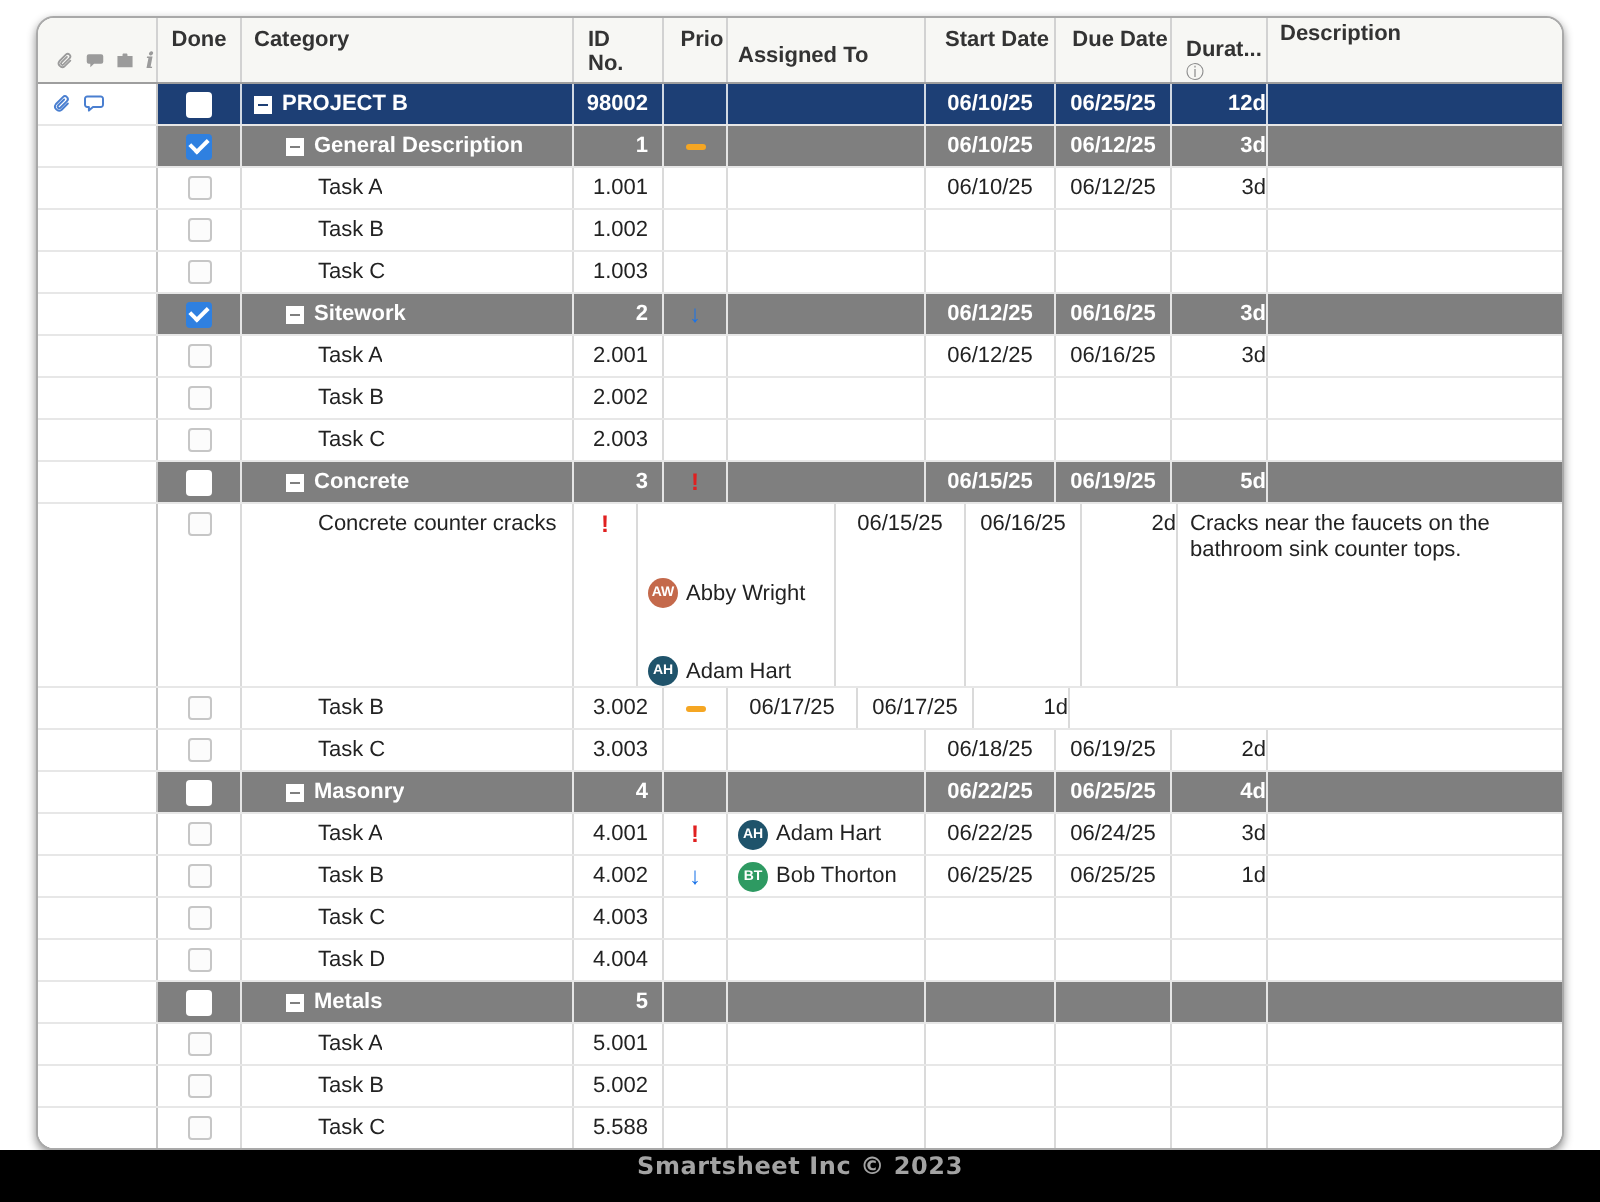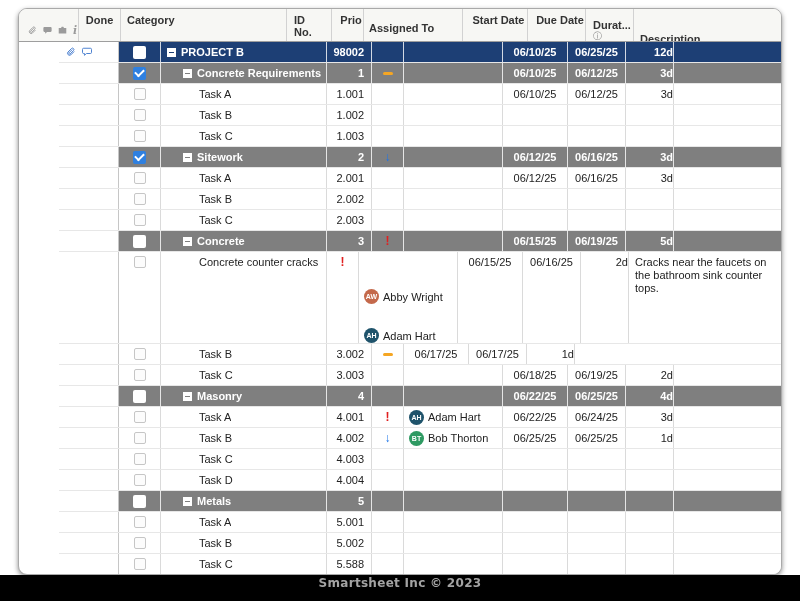--- a/index.html
+++ b/index.html
@@ -10,30 +10,30 @@
   .card{position:absolute;left:18px;top:8px;width:764px;height:567px;background:#fff;
         border:1px solid #a9a9a9;border-radius:9px;overflow:hidden;
         box-shadow:0 2px 5px rgba(0,0,0,.45);box-sizing:border-box;}
 
   
   .grid-header{display:flex;height:33px;background:#f7f7f4;border-bottom:1px solid #9e9e9e;box-sizing:border-box;}
   .hcell{display:flex;align-items:flex-start;padding-top:5px;padding-left:7px;box-sizing:border-box;
          font-size:11px;font-weight:bold;color:#333;border-right:1px solid #d2d2d2;flex-shrink:0;overflow:hidden;}
   .hcell.c-done{justify-content:center;padding-left:0;}
   .hcell.c-actions{align-items:flex-end;padding-bottom:5px;padding-left:8px;gap:4px;color:#9b9b9b;}
-  .hcell.c-desc{border-right:none;margin-top:22px;}
+  .hcell.c-desc{border-right:none;}
   .h-two-line{flex-direction:column;gap:0;padding-top:4px;}
   .hdr-info{font-weight:normal;font-size:9px;line-height:9px;color:#8a8a8a;margin-top:1px;}
   .hicon{display:inline-flex;width:11px;height:11px;align-items:center;justify-content:center;}
   .hicon svg{width:11px;height:11px;display:block;}
   .hicon-i{font-family:"DejaVu Serif",serif;font-style:italic;font-size:11px;line-height:11px;color:#9b9b9b;}
 
   
   .grid-body{position:relative;}
-  .row{display:flex;height:21px;background:#fff;border-bottom:1px solid #e7e7e7;box-sizing:border-box;margin-left:40px;}
+  .row{display:flex;height:21px;background:#fff;border-bottom:1px solid #e7e7e7;box-sizing:border-box;}
   .row-tall{height:92px;}
   .cell{display:flex;align-items:center;font-size:11px;color:#222;border-right:1px solid #dadada;
         box-sizing:border-box;overflow:hidden;white-space:nowrap;flex-shrink:0;}
   .row-tall .cell{align-items:flex-start;padding-top:4px;}
 
   
   .c-actions{width:60px;}
   .c-done{width:42px;justify-content:center;}
   .c-category{width:166px;padding-left:6px;}
   .c-id{width:45px;justify-content:flex-end;padding-right:7px;}
@@ -168,21 +168,21 @@
           <div class="cell c-dur">12d</div>
           <div class="cell c-desc"></div>
         </div>
         <div class="row row-section">
           <div class="cell c-actions"></div>
           <div class="cell c-done">
             <span class="cb cb-checked"></span>
           </div>
           <div class="cell c-category" style="padding-left: 22px;">
             <span class="collapse-box"></span>
-            <span class="cat-label">Concrete Requirements</span>
+            <span class="cat-label">General Description</span>
           </div>
           <div class="cell c-id">1</div>
           <div class="cell c-prio">
             <span class="prio-bar" style="background: rgb(245, 166, 35);"></span>
           </div>
           <div class="cell c-assigned"></div>
           <div class="cell c-start">06/10/25</div>
           <div class="cell c-due">06/12/25</div>
           <div class="cell c-dur">3d</div>
           <div class="cell c-desc"></div>

